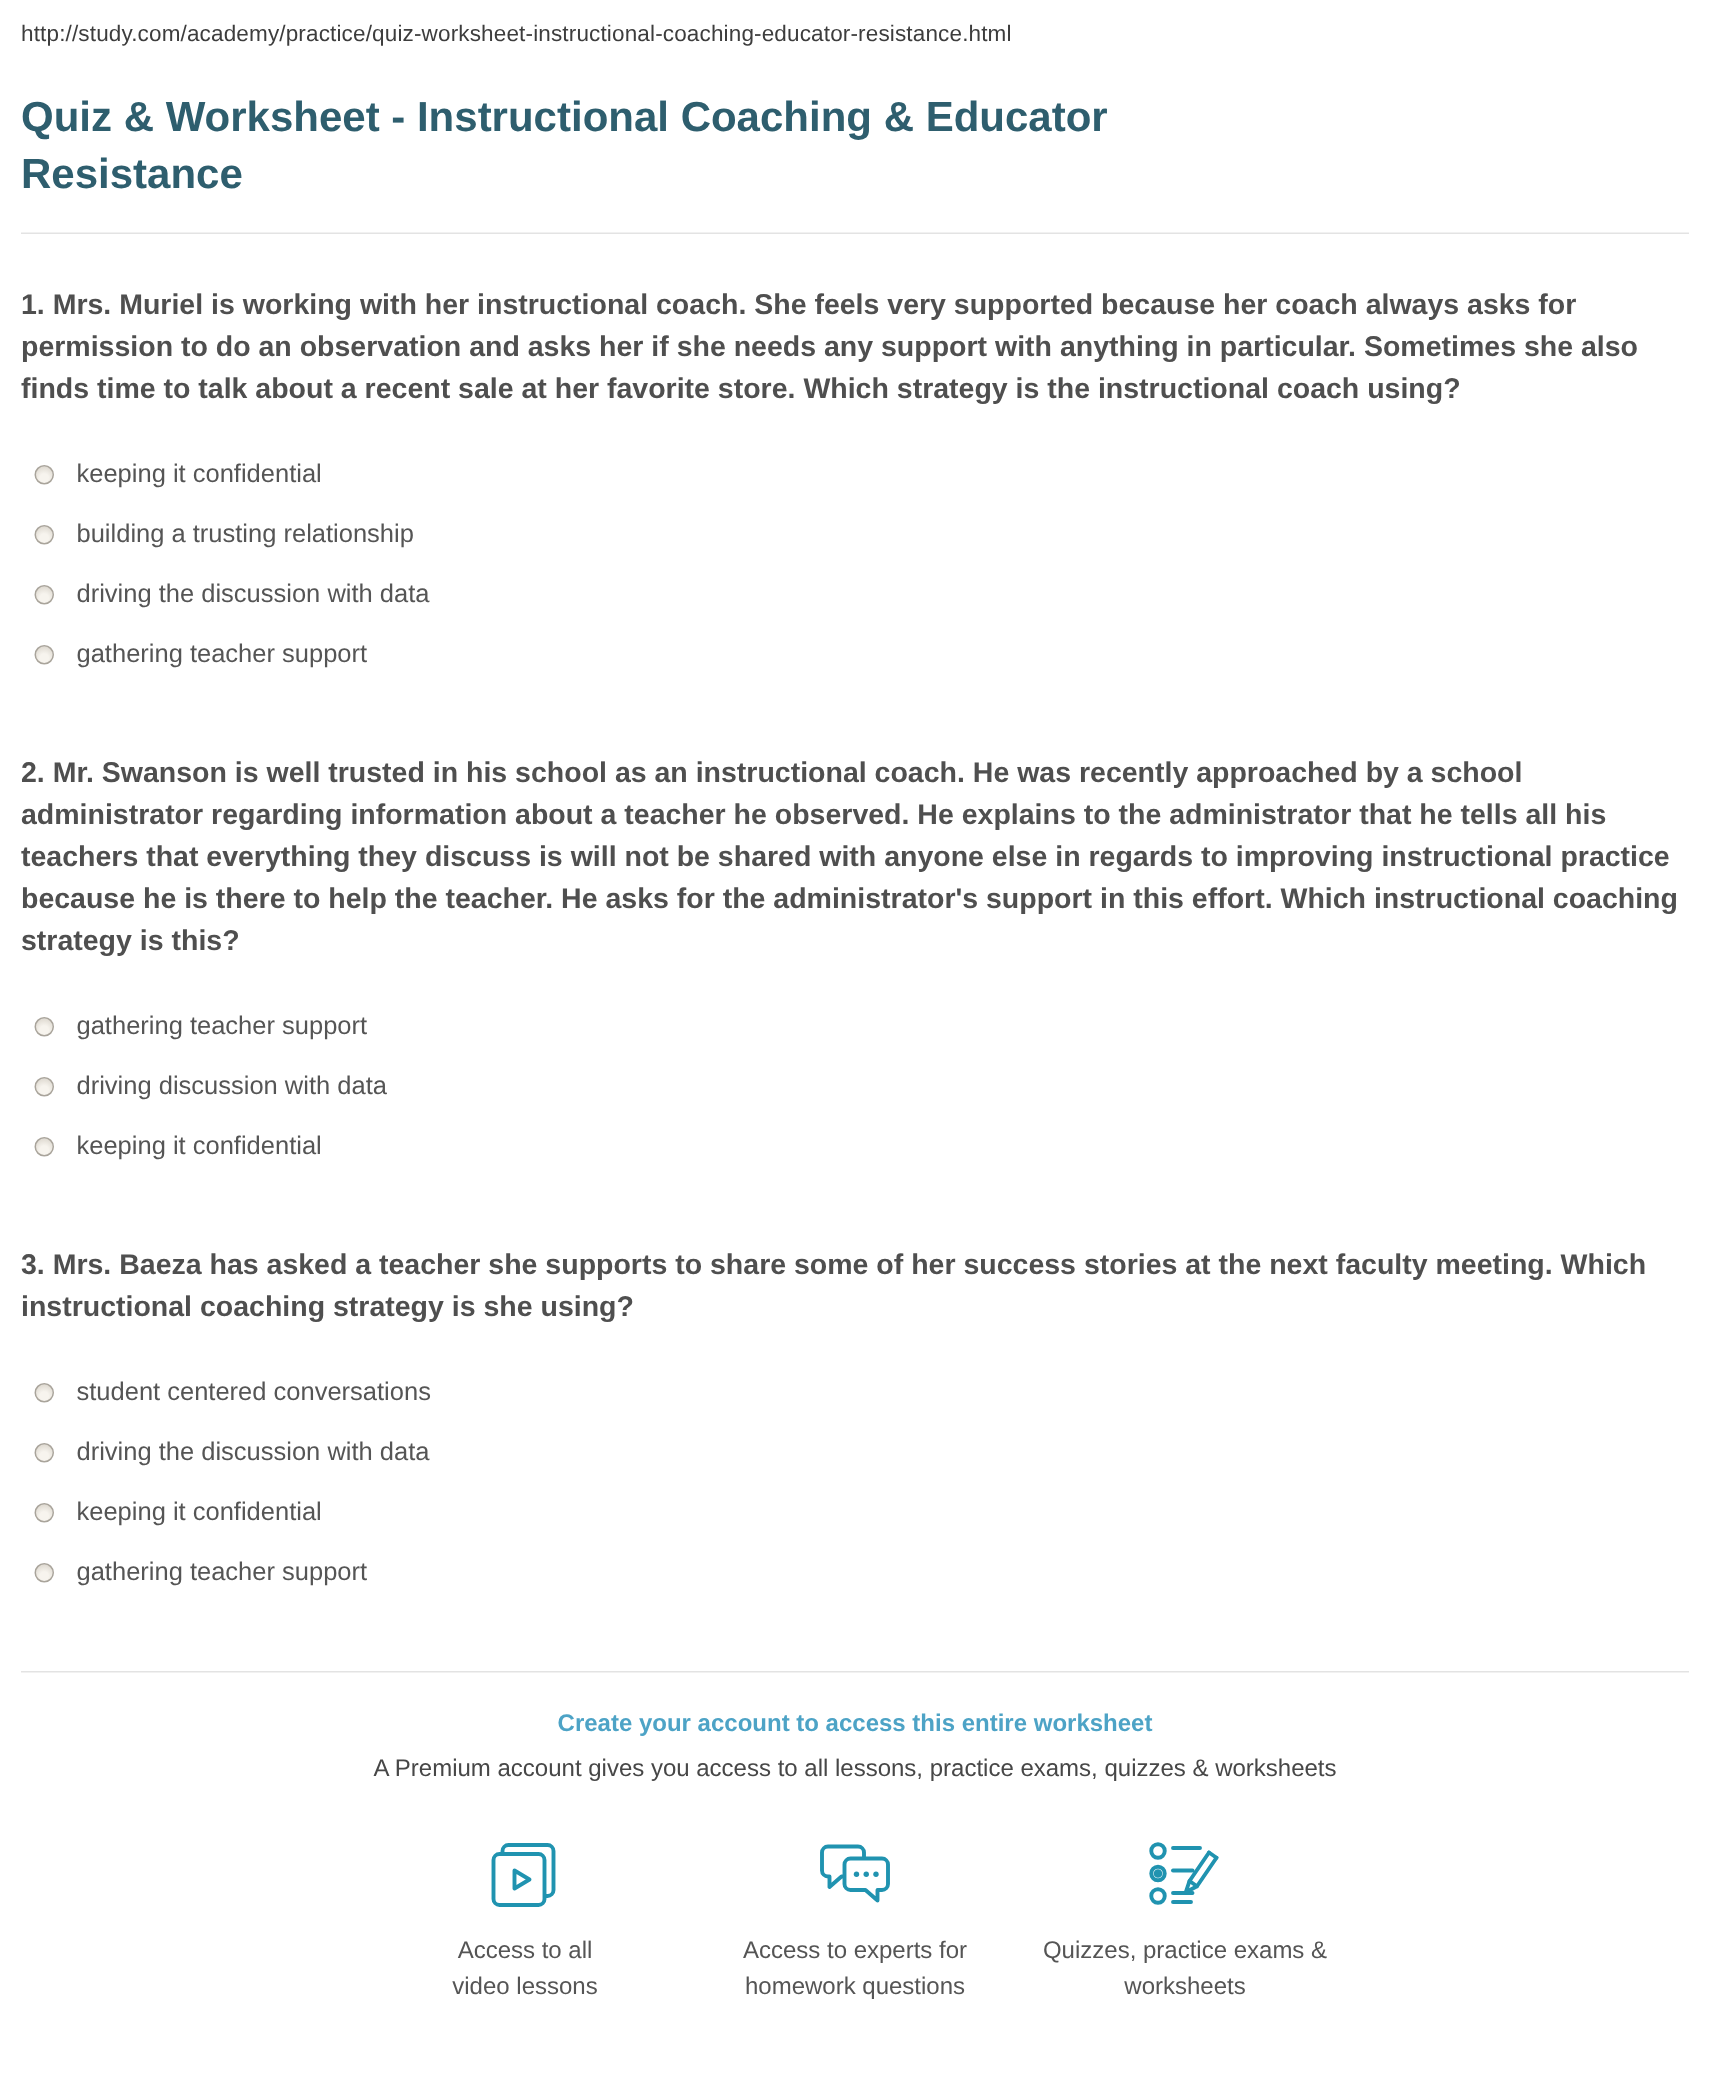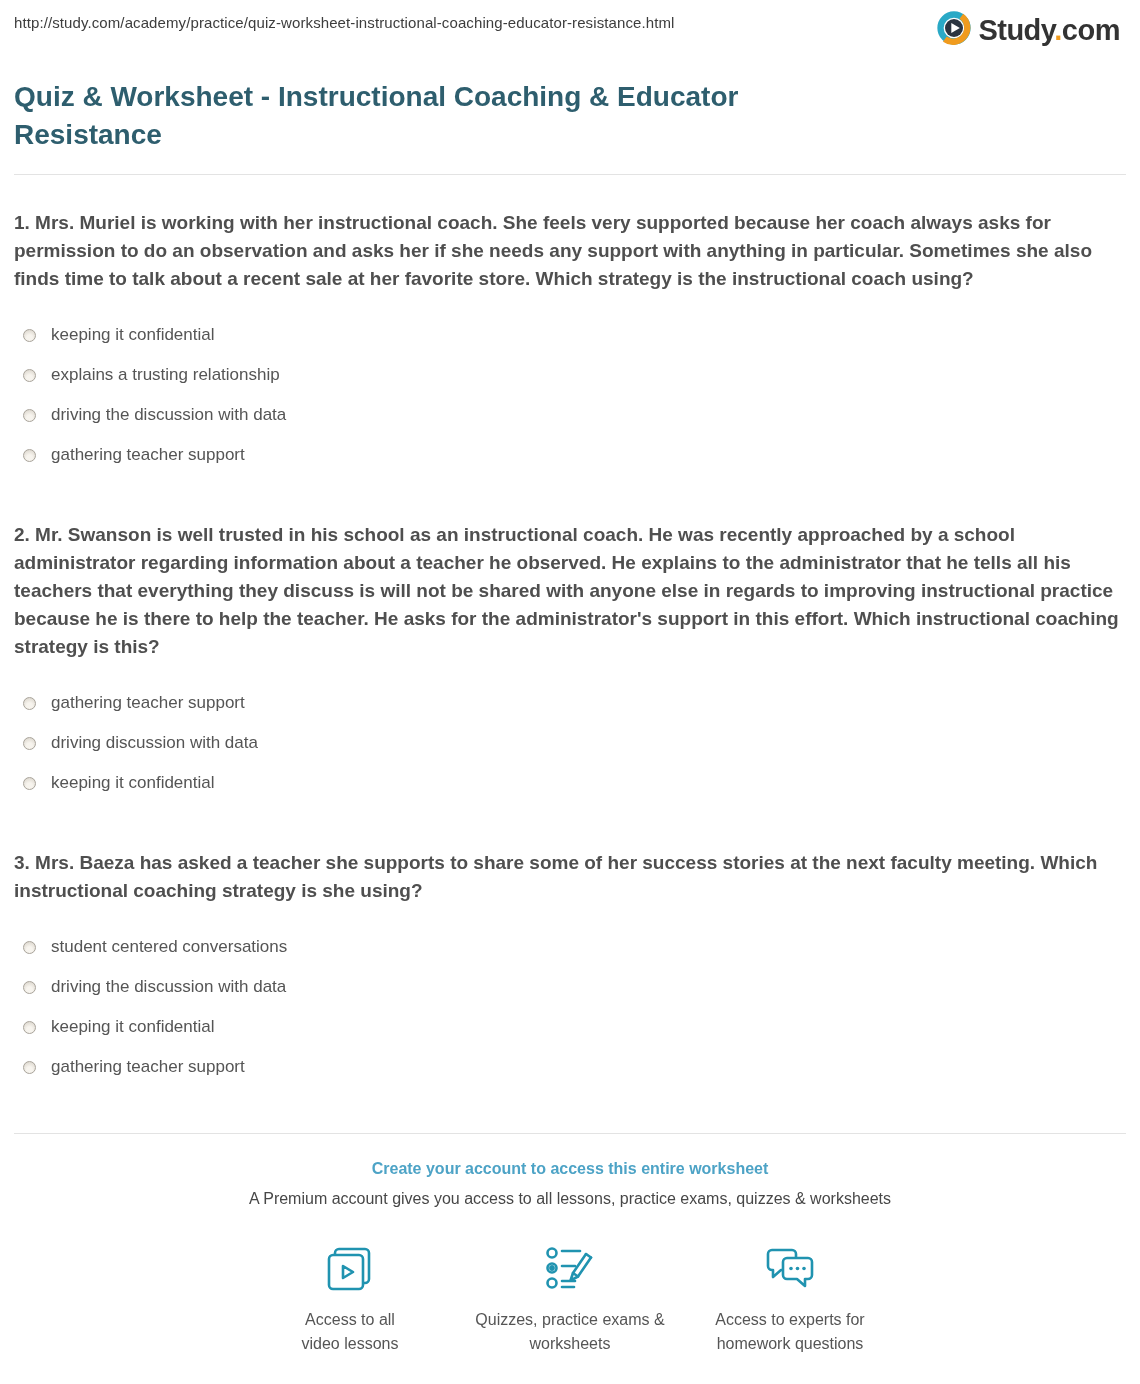--- a/index.html
+++ b/index.html
@@ -126,48 +126,37 @@
   .feature:nth-child(2) .feature-label { max-width: 215px; }
   .feature:nth-child(3) .feature-label { max-width: 195px; }
 </style>
 </head>
 <body>
 
 <div class="page">
 
   <div class="header">
     <div class="url-text">http://study.com/academy/practice/quiz-worksheet-instructional-coaching-educator-resistance.html</div>
-    <a class="logo">
-      <span>
-        <svg width="36" height="36" viewBox="0 0 40 40">
-          <circle cx="20" cy="20" r="15" fill="none" stroke="#2aa9c6" stroke-width="7"></circle>
-          <path d="M 28.2 6.9 A 15.5 15.5 0 0 1 9.8 32.4" fill="none" stroke="#f09b1e" stroke-width="7"></path>
-          <circle cx="20" cy="20" r="10" fill="#2b3440"></circle>
-          <polygon points="17,14.5 26.5,20 17,25.5" fill="#ffffff"></polygon>
-        </svg>
-      </span>
-      <span class="logo-text"><span>Study</span><span class="logo-dot">.</span><span>com</span></span>
-    </a>
   </div>
 
   <h1 class="page-title">Quiz &amp; Worksheet - Instructional Coaching &amp; Educator Resistance</h1>
   <hr class="divider">
 
   <div class="questions">
   <section class="question">
     <p class="q-text">1. Mrs. Muriel is working with her instructional coach. She feels very supported because her coach always asks for permission to do an observation and asks her if she needs any support with anything in particular. Sometimes she also finds time to talk about a recent sale at her favorite store. Which strategy is the instructional coach using?</p>
     <div class="options">
   <label class="option">
     <span class="radio"></span>
     <span class="opt-label">keeping it confidential</span>
   </label>
 
   <label class="option">
     <span class="radio"></span>
-    <span class="opt-label">explains a trusting relationship</span>
+    <span class="opt-label">building a trusting relationship</span>
   </label>
 
   <label class="option">
     <span class="radio"></span>
     <span class="opt-label">driving the discussion with data</span>
   </label>
 
   <label class="option">
     <span class="radio"></span>
     <span class="opt-label">gathering teacher support</span>
@@ -231,20 +220,33 @@
 
       <div class="feature">
         <span class="feature-icon">
           <svg width="56" height="56" viewBox="0 0 56 56" fill="none" stroke="#2093b0" stroke-width="2.6" stroke-linejoin="round" stroke-linecap="round">
             <rect x="13" y="7" width="34" height="34" rx="4"></rect>
             <rect x="7" y="13" width="34" height="34" rx="4" fill="#ffffff"></rect>
             <path d="M21 24 L31 30 L21 36 Z" fill="none"></path>
           </svg>
         </span>
         <div class="feature-label">Access to all video lessons</div>
+      </div>
+
+      <div class="feature">
+        <span class="feature-icon">
+          <svg width="56" height="56" viewBox="0 0 56 56" fill="none" stroke="#2093b0" stroke-width="2.6" stroke-linejoin="round" stroke-linecap="round">
+            <path d="M10 8 H30 a4 4 0 0 1 4 4 V24 a4 4 0 0 1 -4 4 H19 L11 35 V28 H10 a4 4 0 0 1 -4 -4 V12 a4 4 0 0 1 4 -4 Z"></path>
+            <path d="M25 16 H46 a4 4 0 0 1 4 4 V33 a4 4 0 0 1 -4 4 H43 V44 L35 37 H25 a4 4 0 0 1 -4 -4 V20 a4 4 0 0 1 4 -4 Z" fill="#ffffff"></path>
+            <circle cx="29" cy="26.5" r="1.8" fill="#2093b0" stroke="none"></circle>
+            <circle cx="35.5" cy="26.5" r="1.8" fill="#2093b0" stroke="none"></circle>
+            <circle cx="42" cy="26.5" r="1.8" fill="#2093b0" stroke="none"></circle>
+          </svg>
+        </span>
+        <div class="feature-label">Access to experts for homework questions</div>
       </div>
 
       <div class="feature">
         <span class="feature-icon">
           <svg width="56" height="56" viewBox="0 0 56 56" fill="none" stroke="#2093b0" stroke-width="2.6" stroke-linejoin="round" stroke-linecap="round">
             <circle cx="10" cy="11" r="4.5"></circle>
             <circle cx="10" cy="26" r="4.5"></circle>
             <circle cx="10" cy="26" r="1.6" fill="#2093b0"></circle>
             <circle cx="10" cy="41" r="4.5"></circle>
             <path d="M20 9 H38"></path>
@@ -253,29 +255,16 @@
             <path d="M20 45 H32"></path>
             <path d="M31 31 L44 12"></path>
             <path d="M36 34.5 L49 15.5"></path>
             <path d="M44 12 L49 15.5"></path>
             <path d="M31 31 L28.5 38.5 L36 34.5 Z"></path>
           </svg>
         </span>
         <div class="feature-label">Quizzes, practice exams &amp; worksheets</div>
       </div>
 
-      <div class="feature">
-        <span class="feature-icon">
-          <svg width="56" height="56" viewBox="0 0 56 56" fill="none" stroke="#2093b0" stroke-width="2.6" stroke-linejoin="round" stroke-linecap="round">
-            <path d="M10 8 H30 a4 4 0 0 1 4 4 V24 a4 4 0 0 1 -4 4 H19 L11 35 V28 H10 a4 4 0 0 1 -4 -4 V12 a4 4 0 0 1 4 -4 Z"></path>
-            <path d="M25 16 H46 a4 4 0 0 1 4 4 V33 a4 4 0 0 1 -4 4 H43 V44 L35 37 H25 a4 4 0 0 1 -4 -4 V20 a4 4 0 0 1 4 -4 Z" fill="#ffffff"></path>
-            <circle cx="29" cy="26.5" r="1.8" fill="#2093b0" stroke="none"></circle>
-            <circle cx="35.5" cy="26.5" r="1.8" fill="#2093b0" stroke="none"></circle>
-            <circle cx="42" cy="26.5" r="1.8" fill="#2093b0" stroke="none"></circle>
-          </svg>
-        </span>
-        <div class="feature-label">Access to experts for homework questions</div>
-      </div>
-
     </div>
   </div>
 
 </div>
 
 </body></html>

